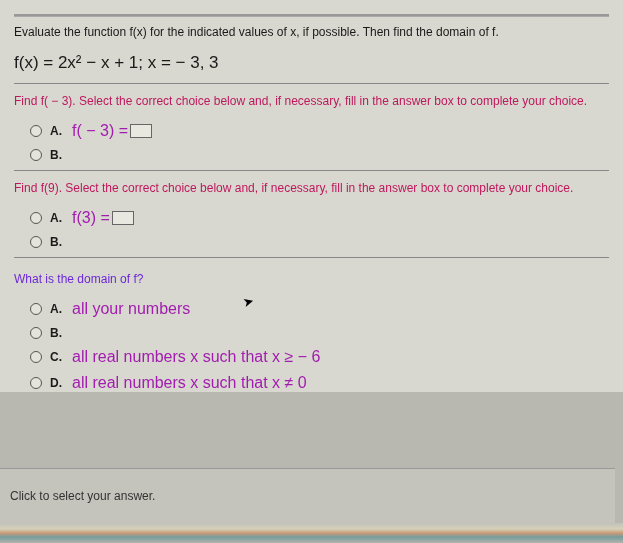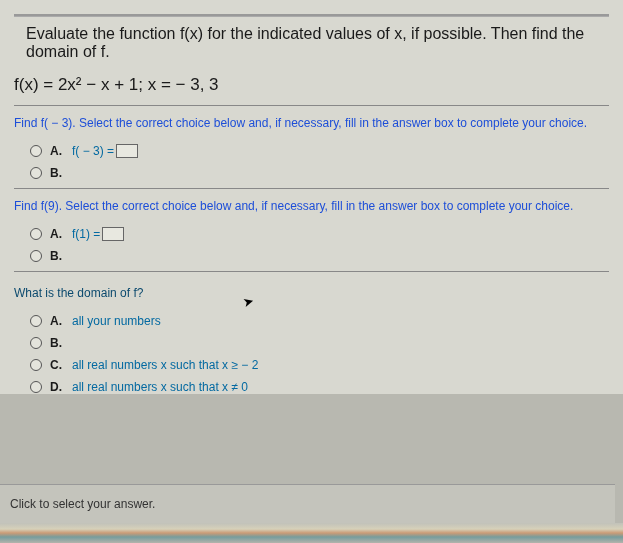--- a/index.html
+++ b/index.html
@@ -10,37 +10,36 @@
       height: 543px;
       overflow: hidden;
       position: relative;
     }
     .content {
       background: #d8d8d0;
       padding: 14px 14px 0 14px;
       width: 623px;
     }
     .instruction {
-      font-size: 16px;
+      font-size: 12px;
       color: #1a1a1a;
       margin-bottom: 14px;
-      margin-left: 12px;
     }
     .function-def {
       font-size: 17px;
       color: #1a1a1a;
       margin-bottom: 10px;
     }
     .section-divider {
       border-top: 1px solid #888;
       margin: 8px 0 10px 0;
     }
     .prompt-text {
       font-size: 12px;
-      color: #1d4ed8;
+      color: #be185d;
       margin-bottom: 14px;
     }
     .option-row {
       display: flex;
       align-items: center;
       margin: 8px 0 8px 16px;
     }
     .radio {
       width: 12px;
       height: 12px;
@@ -52,53 +51,53 @@
       background: #e4e4dc;
     }
     .opt-label {
       font-size: 12px;
       color: #1a1a1a;
       font-weight: bold;
       margin-right: 6px;
       min-width: 16px;
     }
     .opt-text {
-      font-size: 12px;
-      color: #0369a1;
+      font-size: 16px;
+      color: #a21caf;
     }
     .answer-box {
       display: inline-block;
       width: 22px;
       height: 14px;
       border: 1px solid #666;
       background: #e8e8e0;
       vertical-align: middle;
       margin-left: 2px;
     }
     .cursor-icon {
       position: absolute;
       top: 294px;
       left: 243px;
       font-size: 13px;
       color: #000;
       transform: rotate(-15deg);
     }
     .question {
       font-size: 12px;
-      color: #0c4a6e;
+      color: #6d28d9;
       margin: 14px 0 14px 0;
     }
     .footer-bar {
       position: absolute;
       bottom: 20px;
       left: 0;
       width: 615px;
       background: #c4c4bc;
       border-top: 1px solid #999;
-      padding: 12px 10px;
+      padding: 20px 10px;
       font-size: 12px;
       color: #333;
     }
     .bottom-gradient {
       position: absolute;
       bottom: 0;
       left: 0;
       width: 623px;
       height: 20px;
       background: linear-gradient(to bottom, #c8c8c0 0%, #eae2c0 30%, #d88850 50%, #4a8a90 70%, #b0b0a8 100%);
@@ -137,21 +136,21 @@
     <span class="opt-label">B.</span>
   </div>
 
   <div class="section-divider"></div>
 
   <div class="prompt-text">Find f(9). Select the correct choice below and, if necessary, fill in the answer box to complete your choice.</div>
 
   <div class="option-row">
     <span class="radio"></span>
     <span class="opt-label">A.</span>
-    <span class="opt-text">f(1) =</span>
+    <span class="opt-text">f(3) =</span>
     <span class="answer-box"></span>
   </div>
 
   <div class="option-row">
     <span class="radio"></span>
     <span class="opt-label">B.</span>
   </div>
 
   <div class="section-divider"></div>
 
@@ -164,21 +163,21 @@
   </div>
 
   <div class="option-row">
     <span class="radio"></span>
     <span class="opt-label">B.</span>
   </div>
 
   <div class="option-row">
     <span class="radio"></span>
     <span class="opt-label">C.</span>
-    <span class="opt-text">all real numbers x such that x ≥ − 2</span>
+    <span class="opt-text">all real numbers x such that x ≥ − 6</span>
   </div>
 
   <div class="option-row">
     <span class="radio"></span>
     <span class="opt-label">D.</span>
     <span class="opt-text">all real numbers x such that x ≠ 0</span>
   </div>
 
 </div>
 

